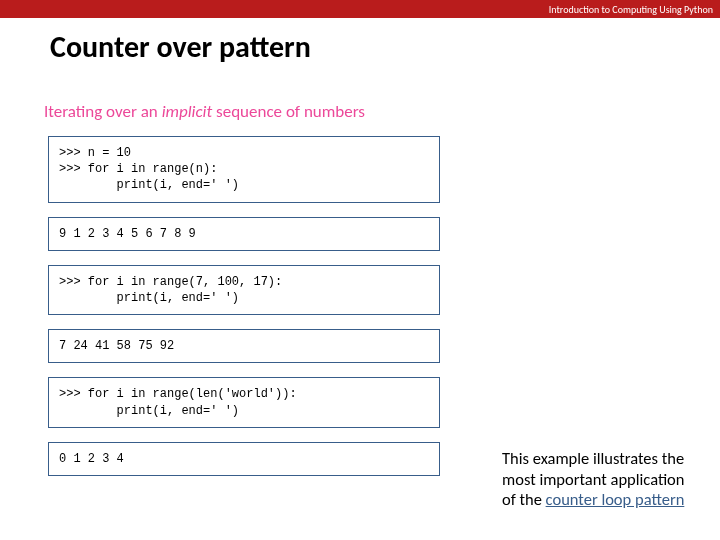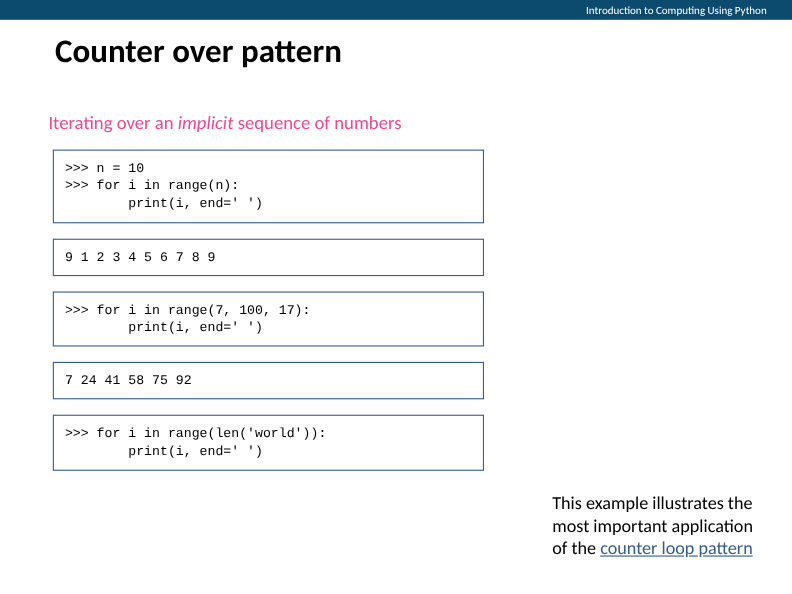--- a/index.html
+++ b/index.html
@@ -5,25 +5,25 @@
   * { margin: 0; padding: 0; box-sizing: border-box; }
   body {
     width: 720px;
     height: 540px;
     background: #ffffff;
     font-family: Calibri, Arial, sans-serif;
     position: relative;
     overflow: hidden;
   }
   .topbar {
-    background: #0c4a6e;
+    background: #b91c1c;
     color: #ffffff;
     text-align: right;
     font-size: 10px;
-    padding: 3px 23px;
+    padding: 3px 7px;
     height: 18px;
   }
   .title-wrap {
     padding: 10px 0 8px 50px;
   }
   .title {
     font-size: 30px;
     font-weight: bold;
     color: #000;
   }
@@ -85,17 +85,18 @@
 <div class="stack">
   <div class="codebox">&gt;&gt;&gt; n = 10
 &gt;&gt;&gt; for i in range(n):
         print(i, end=' ')</div>
   <div class="codebox">9 1 2 3 4 5 6 7 8 9</div>
   <div class="codebox">&gt;&gt;&gt; for i in range(7, 100, 17):
         print(i, end=' ')</div>
   <div class="codebox">7 24 41 58 75 92</div>
   <div class="codebox">&gt;&gt;&gt; for i in range(len('world')):
         print(i, end=' ')</div>
+  <div class="codebox">0 1 2 3 4</div>
 </div>
 
 <div class="sidenote">
   <span>This example illustrates the most important application of the </span><span class="pattern-link">counter loop pattern</span>
 </div>
 
 </body></html>

